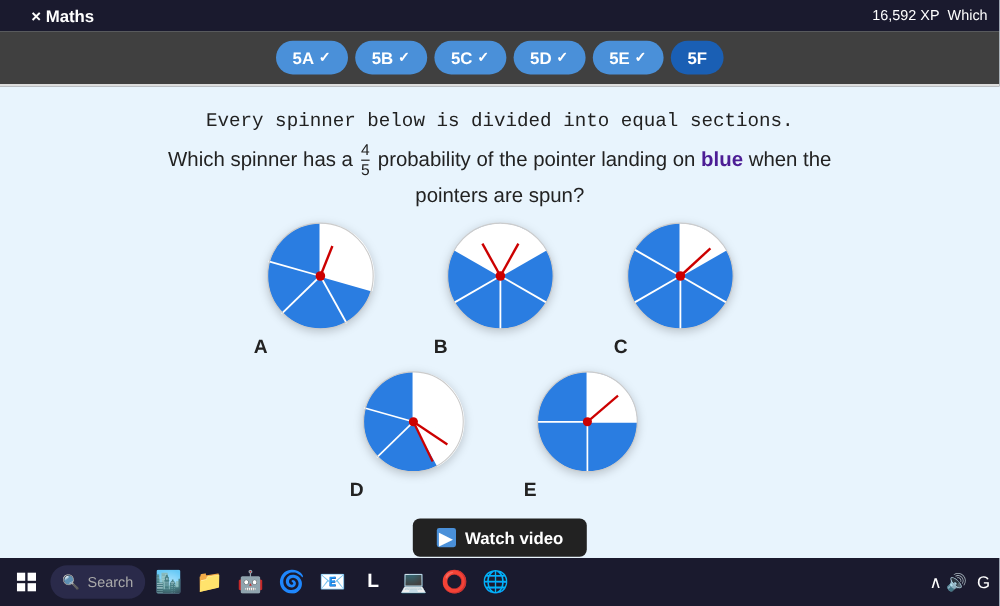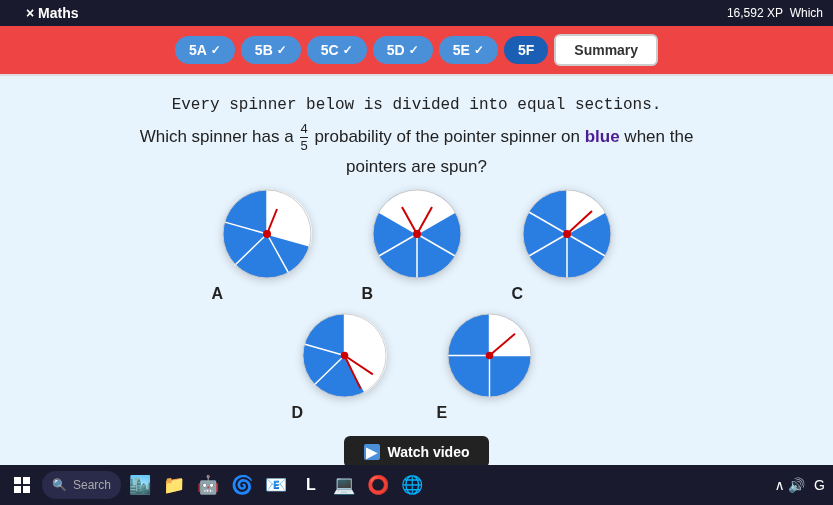--- a/index.html
+++ b/index.html
@@ -27,21 +27,21 @@
       font-weight: bold;
       margin-left: 16px;
     }
     .top-bar-right {
       color: white;
       font-size: 12px;
     }
 
     
     .nav-tabs {
-      background: #ef4444;
+      background: #404040;
       display: flex;
       align-items: center;
       justify-content: center;
       padding: 8px 0;
       gap: 6px;
       border-bottom: 2px solid #ddd;
     }
     .nav-tab {
       padding: 6px 14px;
       border-radius: 20px;
@@ -225,33 +225,32 @@
   </span>
 </div>
 
 <div class="nav-tabs">
   <button class="nav-tab completed">5A <span class="check">✓</span></button>
   <button class="nav-tab completed">5B <span class="check">✓</span></button>
   <button class="nav-tab completed">5C <span class="check">✓</span></button>
   <button class="nav-tab completed">5D <span class="check">✓</span></button>
   <button class="nav-tab completed">5E <span class="check">✓</span></button>
   <button class="nav-tab active">5F</button>
-  <button class="nav-tab-summary">Summary</button>
 </div>
 
 <div class="main-content">
   <p class="subtitle">Every spinner below is divided into equal sections.</p>
 
   <p class="question-text">
     <span>Which spinner has a</span>
     <span class="fraction">
       <span class="num">4</span>
       <span class="den">5</span>
     </span>
-    <span>probability of the pointer spinner on</span>
+    <span>probability of the pointer landing on</span>
     <span class="blue-word">blue</span>
     <span>when the</span>
     <br>
     <span>pointers are spun?</span>
   </p>
 
   <div class="spinners-row">
 
     <div class="spinner-wrap">
       <svg class="spinner" width="90" height="90" viewBox="0 0 90 90">

